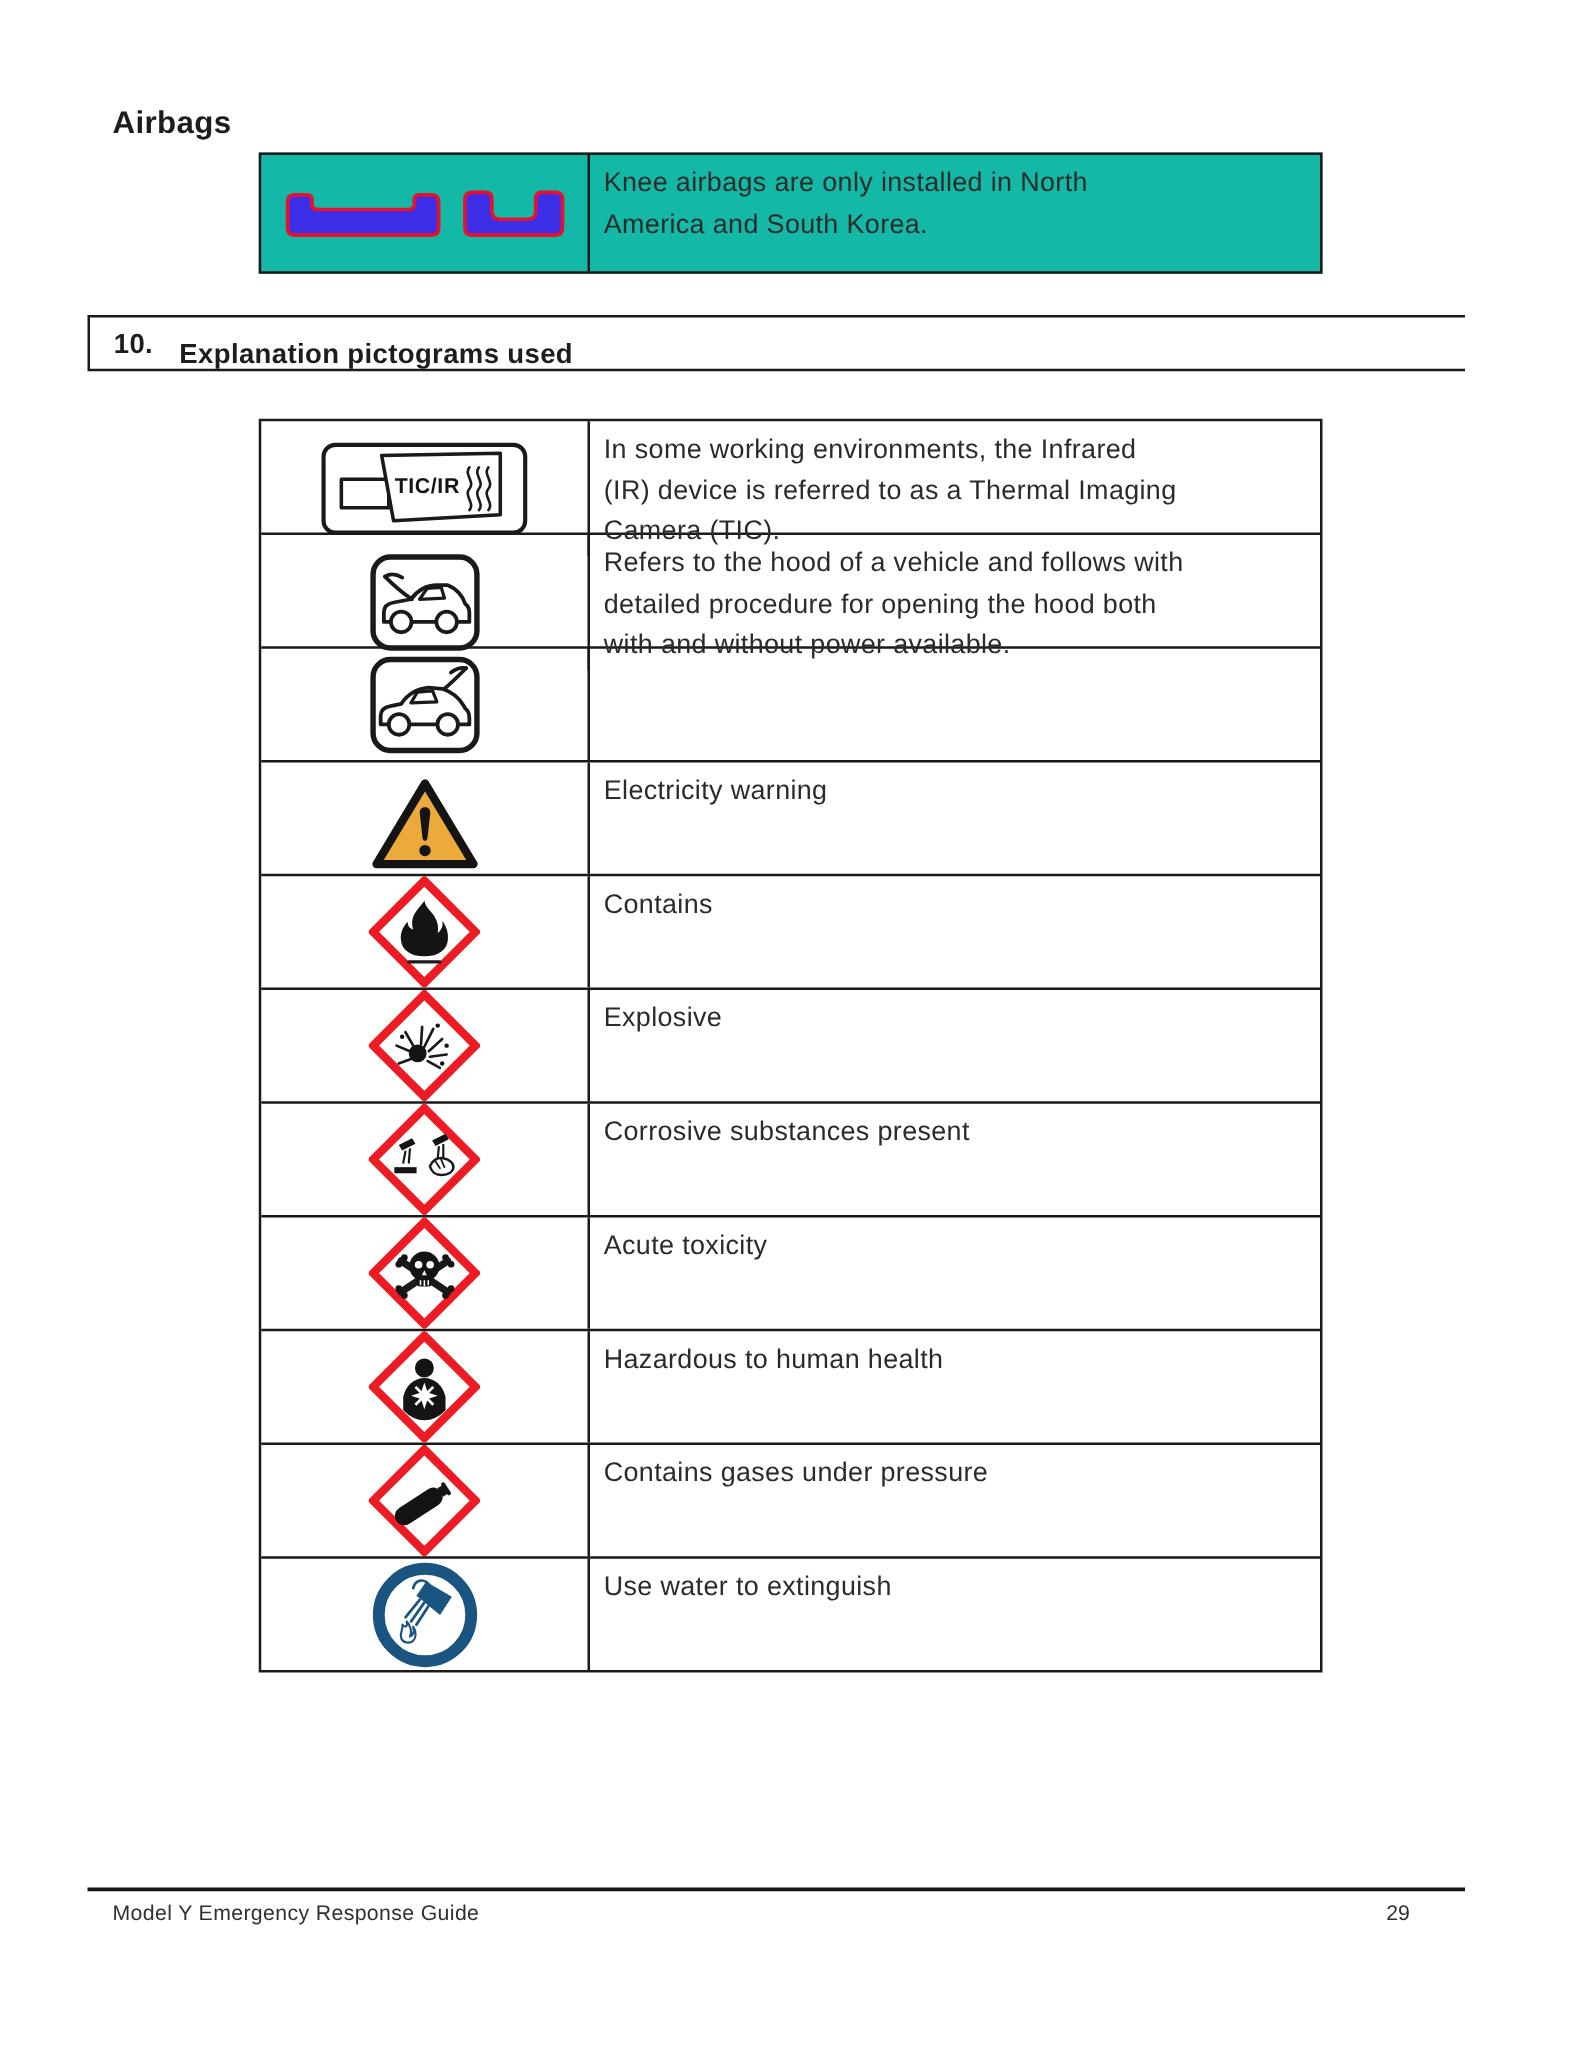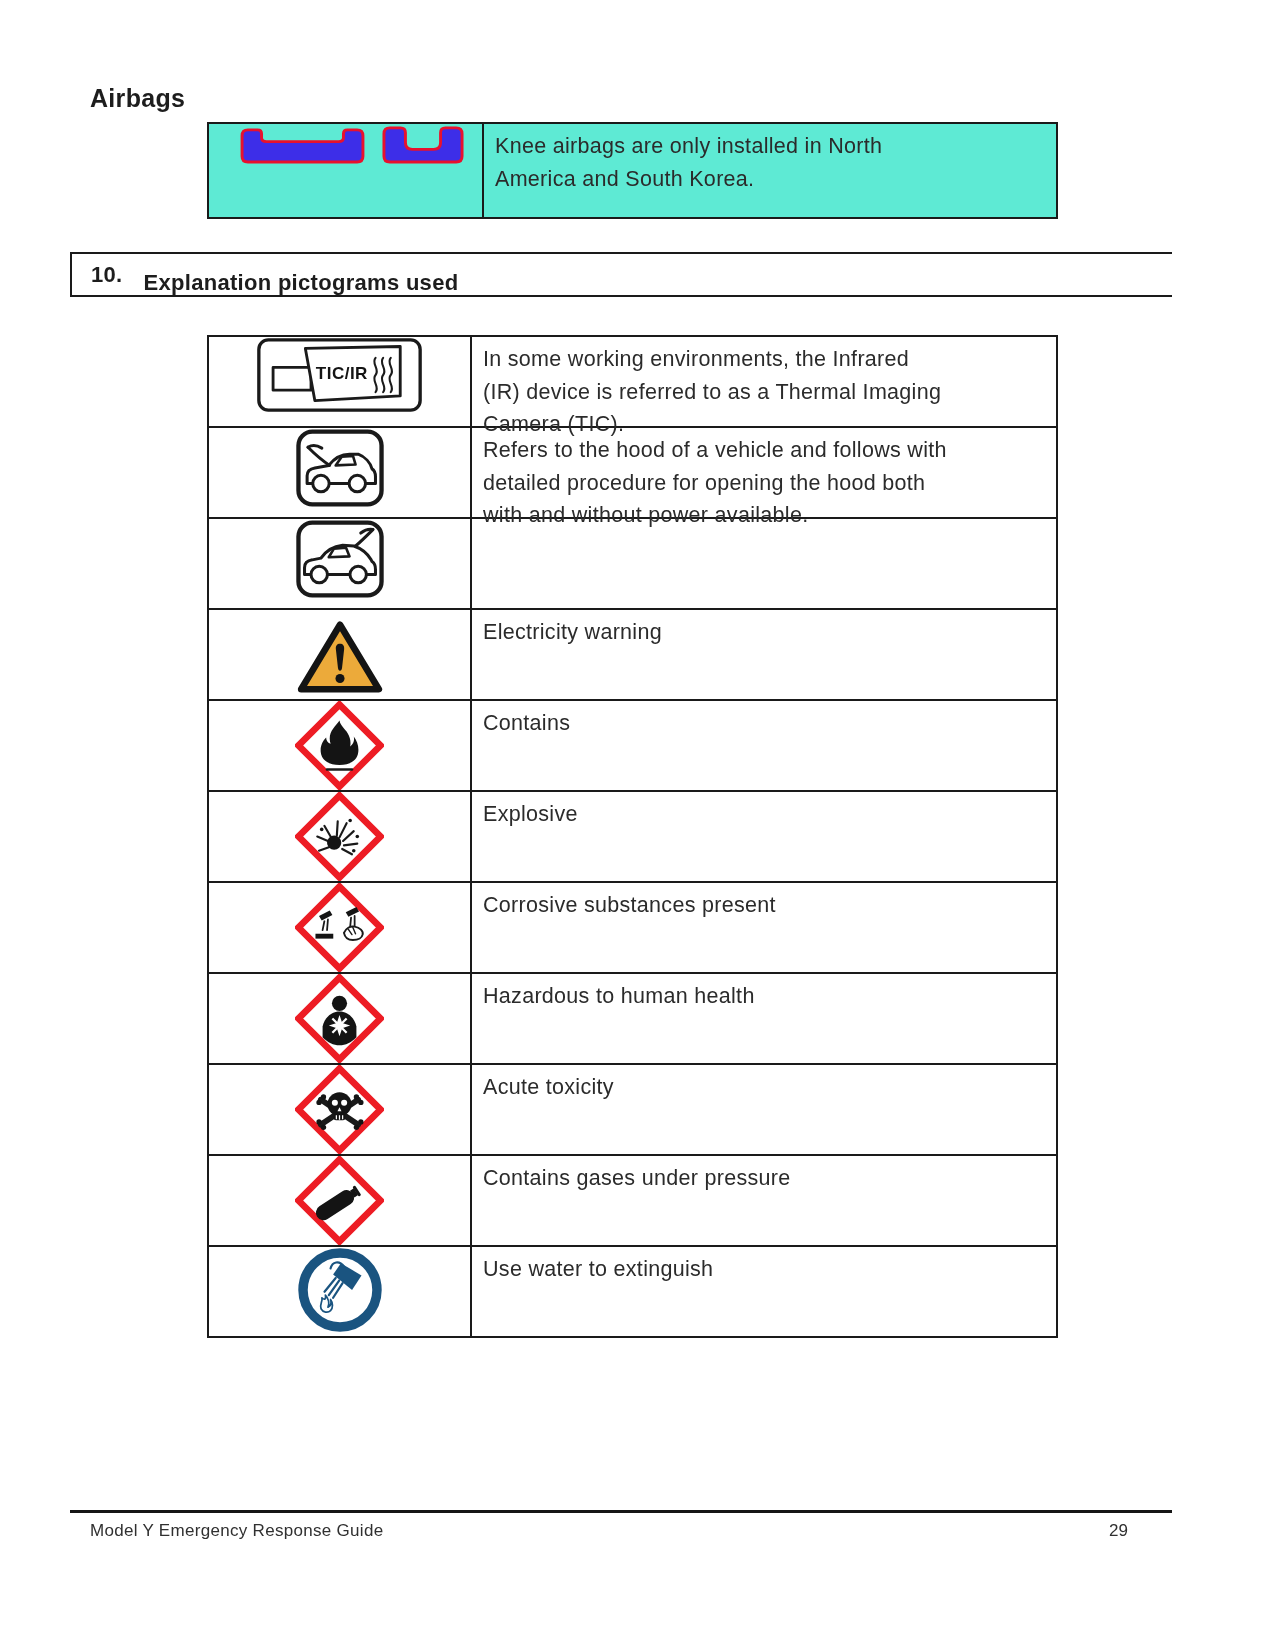--- a/index.html
+++ b/index.html
@@ -12,24 +12,24 @@
     --airbag-blue:#3d2ee8; --airbag-red:#e8112d; --ink:#1a1a1a;
   }
   .heading {
     position:absolute; left:90px; top:84px; font-size:25px; font-weight:bold;
     color:#1d1d1d; letter-spacing:0.3px;
   }
   
   .knee-table {
     position:absolute; left:207px; top:122px; width:851px; height:97px;
     border:2.5px solid var(--ink); display:grid; grid-template-columns:263px 1fr;
-    box-sizing:border-box; background:#5eead4;padding-left:12px;
+    box-sizing:border-box; background:#14b8a6;
   }
   .icon-cell {
-    border-right:2px solid var(--ink); display:flex; align-items:flex-start;
+    border-right:2px solid var(--ink); display:flex; align-items:center;
     justify-content:center; box-sizing:border-box;text-decoration:underline;
   }
   .knee-icons { display:flex; align-items:flex-end; gap:15px; }
   .text-cell {
     padding:6px 6px 4px 11px; font-size:21.5px; line-height:32.5px;
     letter-spacing:0.3px; color:#2b2b2b; white-space:pre-line; box-sizing:border-box;
   }
   
   .section-box {
     position:absolute; left:70px; top:252px; width:1130px; height:45px;
@@ -199,33 +199,20 @@
           <path d="M60 52 L64 58 M65 50 L68 57" class="ln" stroke-width="1.6"></path>
         </svg>
       </div>
       <div class="text-cell">Corrosive substances present</div>
     </div>
 
     <div class="prow">
       <div class="icon-cell">
         <svg class="icon-ghs" viewBox="0 0 100 100">
           <path d="M50 4 L96 50 L50 96 L4 50 Z" class="ghsb"></path>
-          <circle cx="50" cy="33" r="8.5" class="blk"></circle>
-          <path d="M50 42 C59 42 67 49 69 59 L69 71 C63 77 57 80 50 80 C43 80 37 77 31 71 L31 59 C33 49 41 42 50 42 Z" class="blk"></path>
-          <path d="M42 50 L58 66 M58 50 L42 66" stroke="#fff" stroke-width="2.5" fill="none"></path>
-          <polygon points="50,46 53,55 62,58 53,61 50,70 47,61 38,58 47,55" fill="#fff"></polygon>
-        </svg>
-      </div>
-      <div class="text-cell">Hazardous to human health</div>
-    </div>
-
-    <div class="prow">
-      <div class="icon-cell">
-        <svg class="icon-ghs" viewBox="0 0 100 100">
-          <path d="M50 4 L96 50 L50 96 L4 50 Z" class="ghsb"></path>
           <path d="M29 67 L71 39 M29 39 L71 67" class="ln" stroke-width="6.5"></path>
           <circle cx="27" cy="64" r="3" class="blk"></circle>
             <circle cx="32" cy="70" r="3" class="blk"></circle>
           <circle cx="69" cy="36" r="3" class="blk"></circle>
             <circle cx="74" cy="42" r="3" class="blk"></circle>
           <circle cx="27" cy="42" r="3" class="blk"></circle>
             <circle cx="32" cy="36" r="3" class="blk"></circle>
           <circle cx="69" cy="70" r="3" class="blk"></circle>
             <circle cx="74" cy="64" r="3" class="blk"></circle>
           <circle cx="50" cy="44" r="13.5" class="blk"></circle>
@@ -236,20 +223,33 @@
           <path d="M46.5 56.5 V61 M50 56.5 V61.5 M53.5 56.5 V61" stroke="#fff" stroke-width="1.4" fill="none"></path>
         </svg>
       </div>
       <div class="text-cell">Acute toxicity</div>
     </div>
 
     <div class="prow">
       <div class="icon-cell">
         <svg class="icon-ghs" viewBox="0 0 100 100">
           <path d="M50 4 L96 50 L50 96 L4 50 Z" class="ghsb"></path>
+          <circle cx="50" cy="33" r="8.5" class="blk"></circle>
+          <path d="M50 42 C59 42 67 49 69 59 L69 71 C63 77 57 80 50 80 C43 80 37 77 31 71 L31 59 C33 49 41 42 50 42 Z" class="blk"></path>
+          <path d="M42 50 L58 66 M58 50 L42 66" stroke="#fff" stroke-width="2.5" fill="none"></path>
+          <polygon points="50,46 53,55 62,58 53,61 50,70 47,61 38,58 47,55" fill="#fff"></polygon>
+        </svg>
+      </div>
+      <div class="text-cell">Hazardous to human health</div>
+    </div>
+
+    <div class="prow">
+      <div class="icon-cell">
+        <svg class="icon-ghs" viewBox="0 0 100 100">
+          <path d="M50 4 L96 50 L50 96 L4 50 Z" class="ghsb"></path>
           <g transform="rotate(-33 50 52)">
             <rect x="20" y="43.5" width="48" height="17" rx="8.5" class="blk"></rect>
             <rect x="67" y="47.5" width="5" height="9" class="blk"></rect>
             <rect x="71.5" y="45.5" width="3.5" height="13" rx="1.5" class="blk"></rect>
           </g>
         </svg>
       </div>
       <div class="text-cell">Contains gases under pressure</div>
     </div>
 

